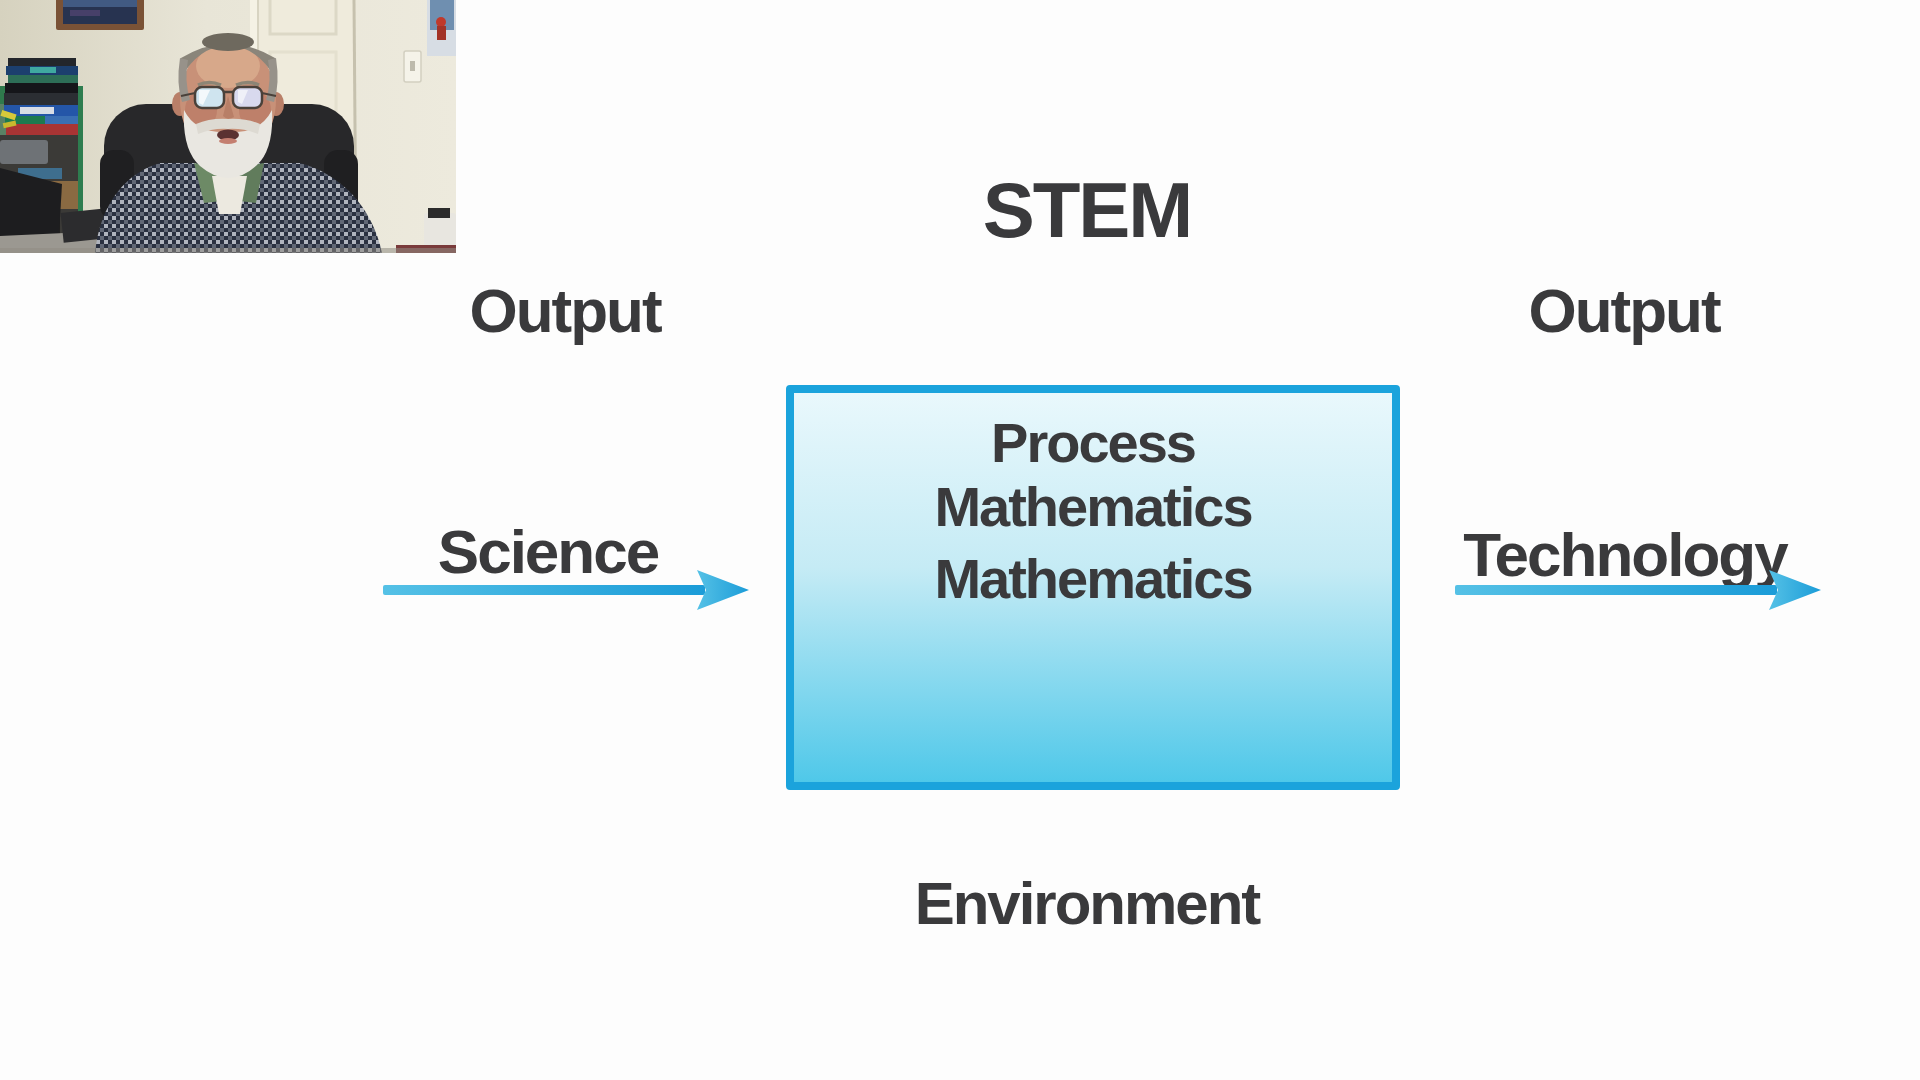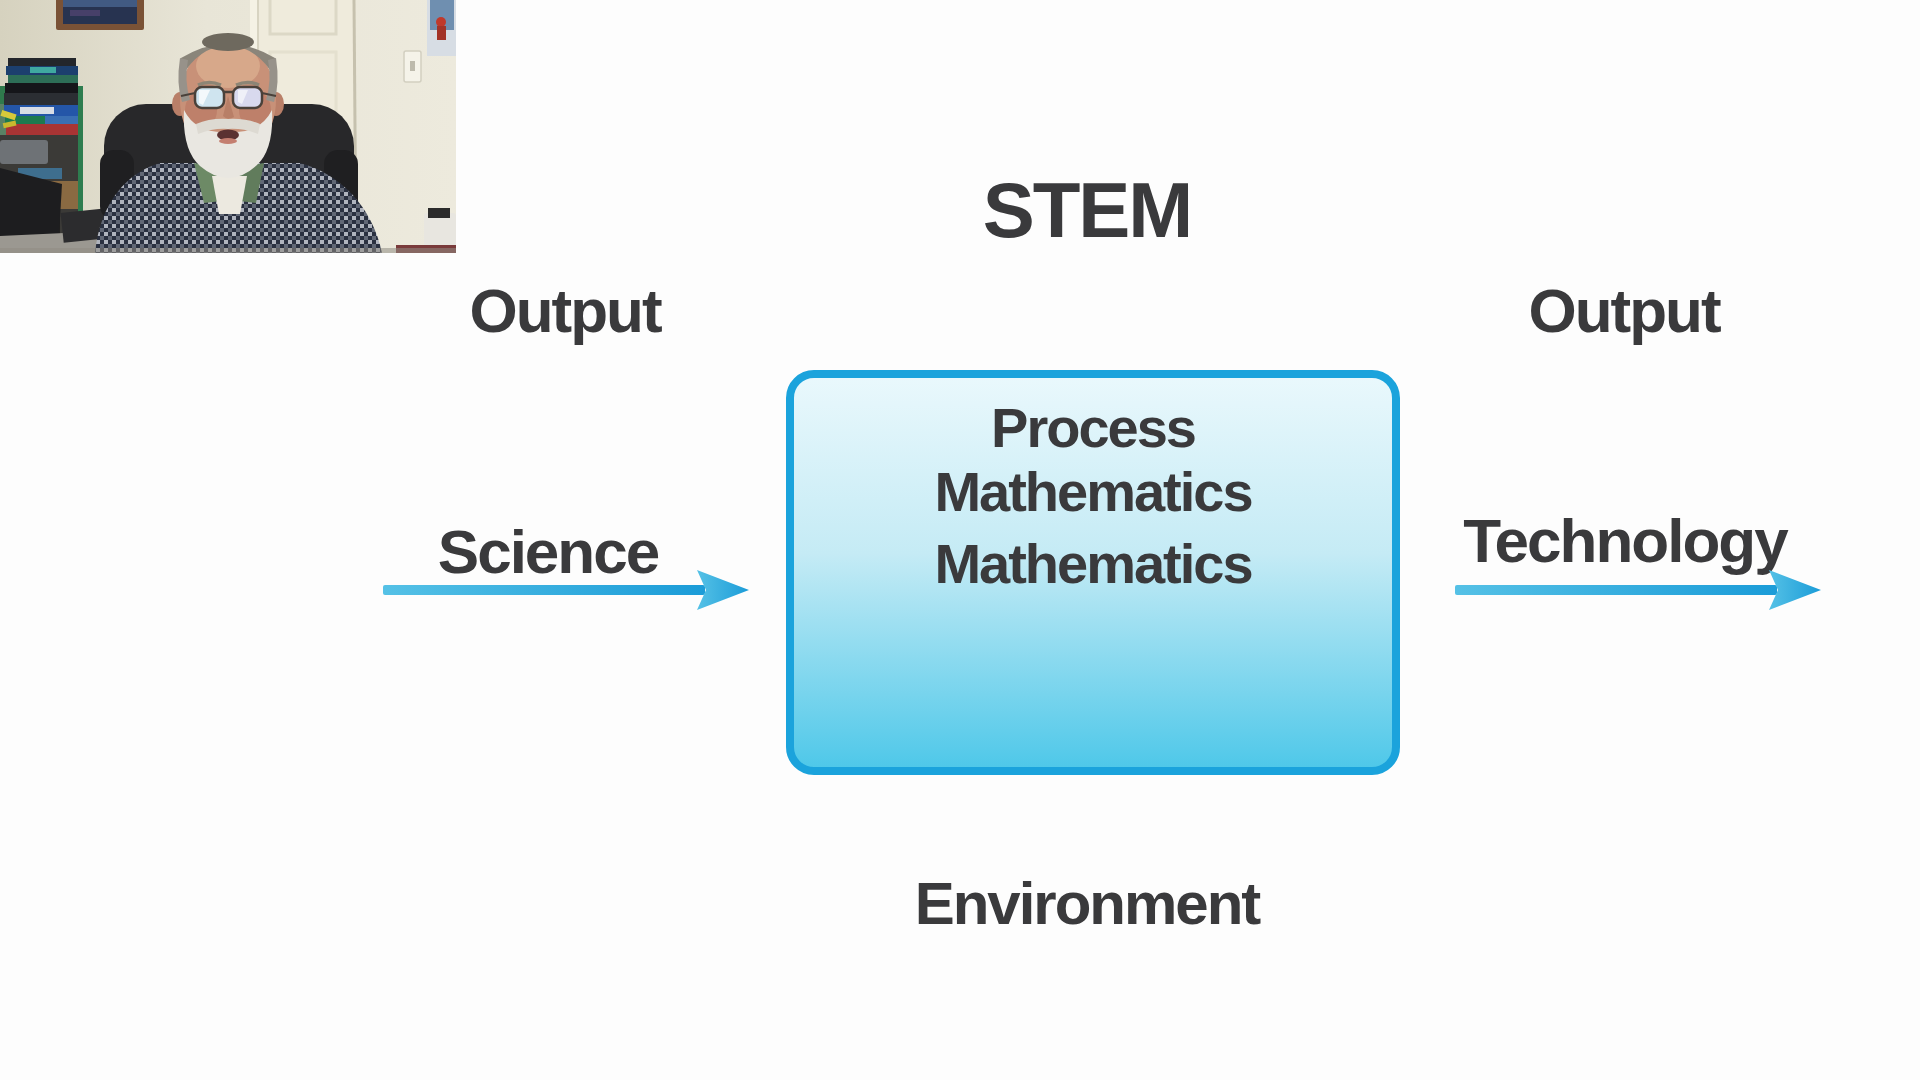--- a/index.html
+++ b/index.html
@@ -18,22 +18,22 @@
     font-family:"Liberation Sans", sans-serif;color:var(--ink);
   }
   .lbl{
     position:absolute;transform:translate(-50%,-50%);
     font-weight:bold;white-space:nowrap;letter-spacing:-2px;
   }
   .title-lbl{font-size:78px;}
   .side-lbl{font-size:62px;}
   .env-lbl{font-size:60px;}
   .process-box{
-    position:absolute;left:786px;top:370px;width:614px;height:405px;
-    box-sizing:border-box;border:8px solid var(--box-border);border-radius:28px;
+    position:absolute;left:786px;top:385px;width:614px;height:405px;
+    box-sizing:border-box;border:8px solid var(--box-border);border-radius:4px;
     background:linear-gradient(180deg,var(--box-fill-top) 0%,#C5EBF5 45%,var(--box-fill-bottom) 100%);
     text-align:center;
   }
   .process-title{margin-top:22px;font-size:56px;font-weight:bold;letter-spacing:-2px;line-height:56px;}
   .process-items{font-size:56px;font-weight:bold;letter-spacing:-2px;line-height:72px;}
   .arrow-svg{position:absolute;width:370px;height:44px;}
   .arrow-science{left:381px;top:568px;}
   .arrow-technology{left:1453px;top:568px;}
   .webcam{
     position:absolute;left:0;top:0;width:456px;height:253px;overflow:hidden;background:#E7E4D6;
@@ -191,21 +191,21 @@
       <rect x="0" y="248" width="456" height="5" fill="#8F8C84" opacity="0.55"></rect>
     </svg>
   </div>
 
   <div class="lbl title-lbl" style="left:1087px;top:210px;">STEM</div>
 
   <div class="lbl side-lbl" style="left:565px;top:310px;">Output</div>
   <div class="lbl side-lbl" style="left:548px;top:551px;">Science</div>
 
   <div class="lbl side-lbl" style="left:1624px;top:310px;">Output</div>
-  <div class="lbl side-lbl" style="left:1625px;top:540px;text-align:right;">Technology</div>
+  <div class="lbl side-lbl" style="left:1625px;top:554px;text-align:right;">Technology</div>
 
   <svg class="arrow-svg arrow-science" viewBox="0 0 370 44">
     <defs>
       <linearGradient id="arrowGrad1" x1="0" y1="0" x2="1" y2="0">
         <stop offset="0" style="stop-color:var(--arrow-start)"></stop>
         <stop offset="1" style="stop-color:var(--arrow-end)"></stop>
       </linearGradient>
     </defs>
     <rect x="2" y="17" width="322" height="10" rx="2" fill="url(#arrowGrad1)"></rect>
     <polygon points="316,2 368,22 316,42 325,22" fill="url(#arrowGrad1)"></polygon>

